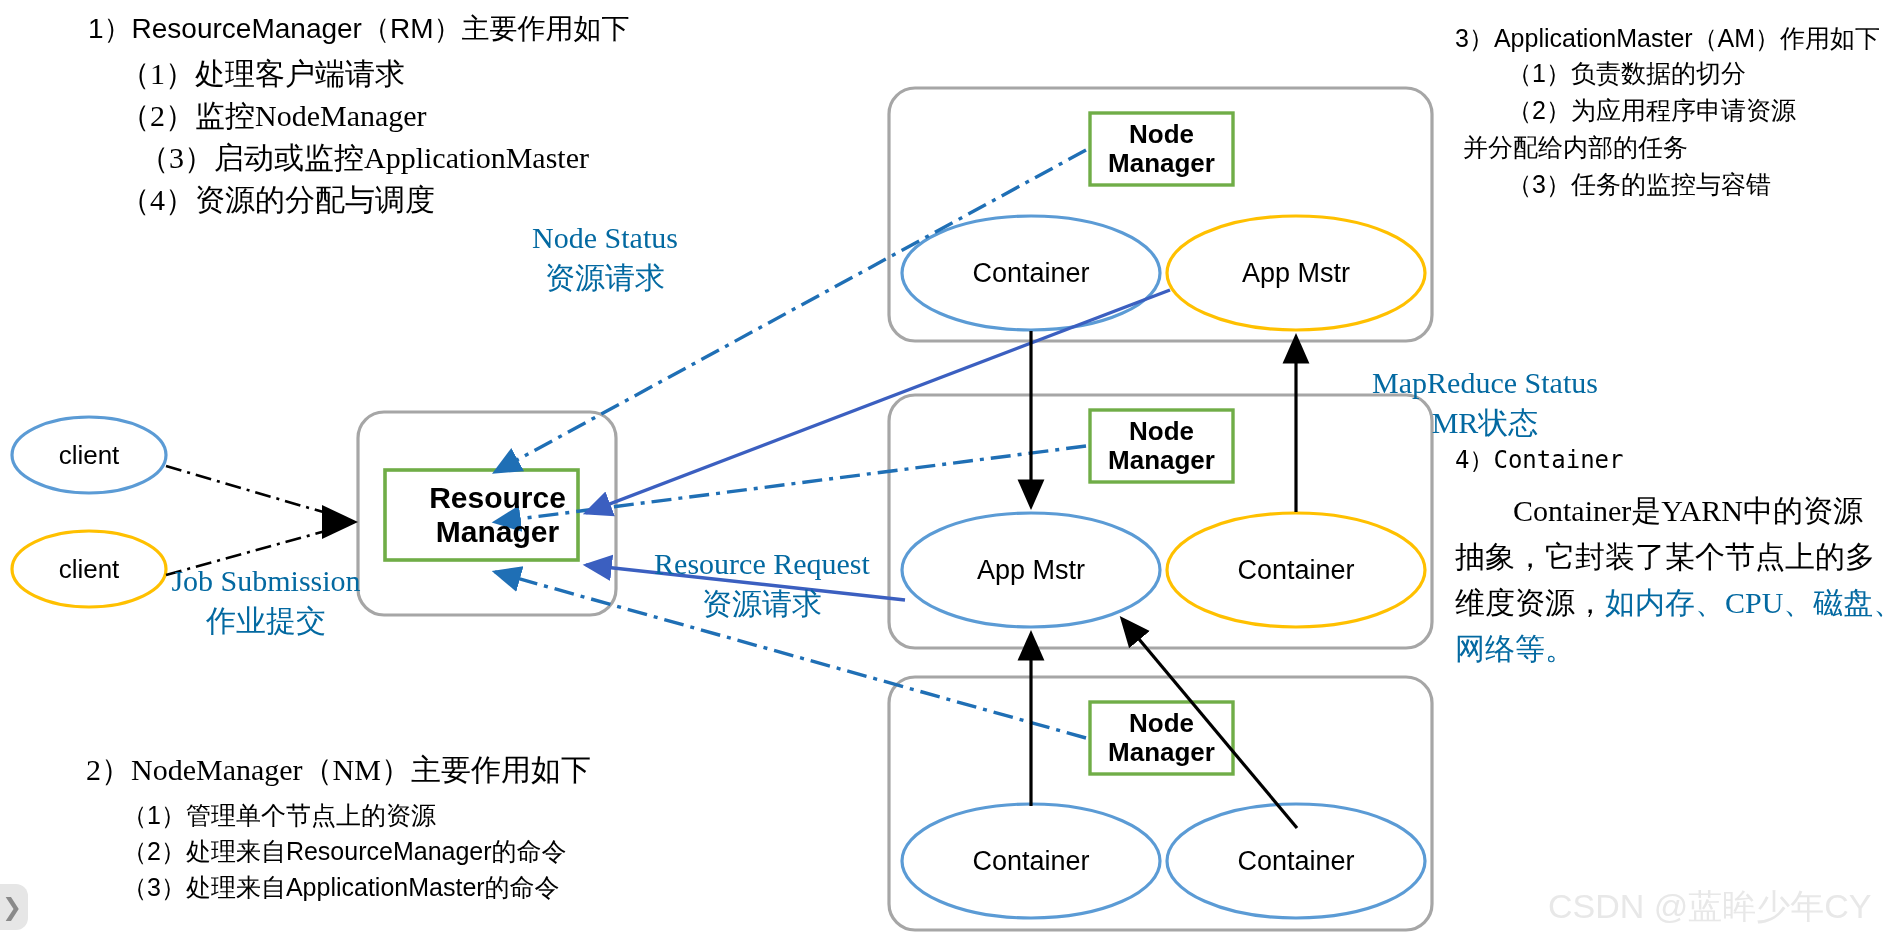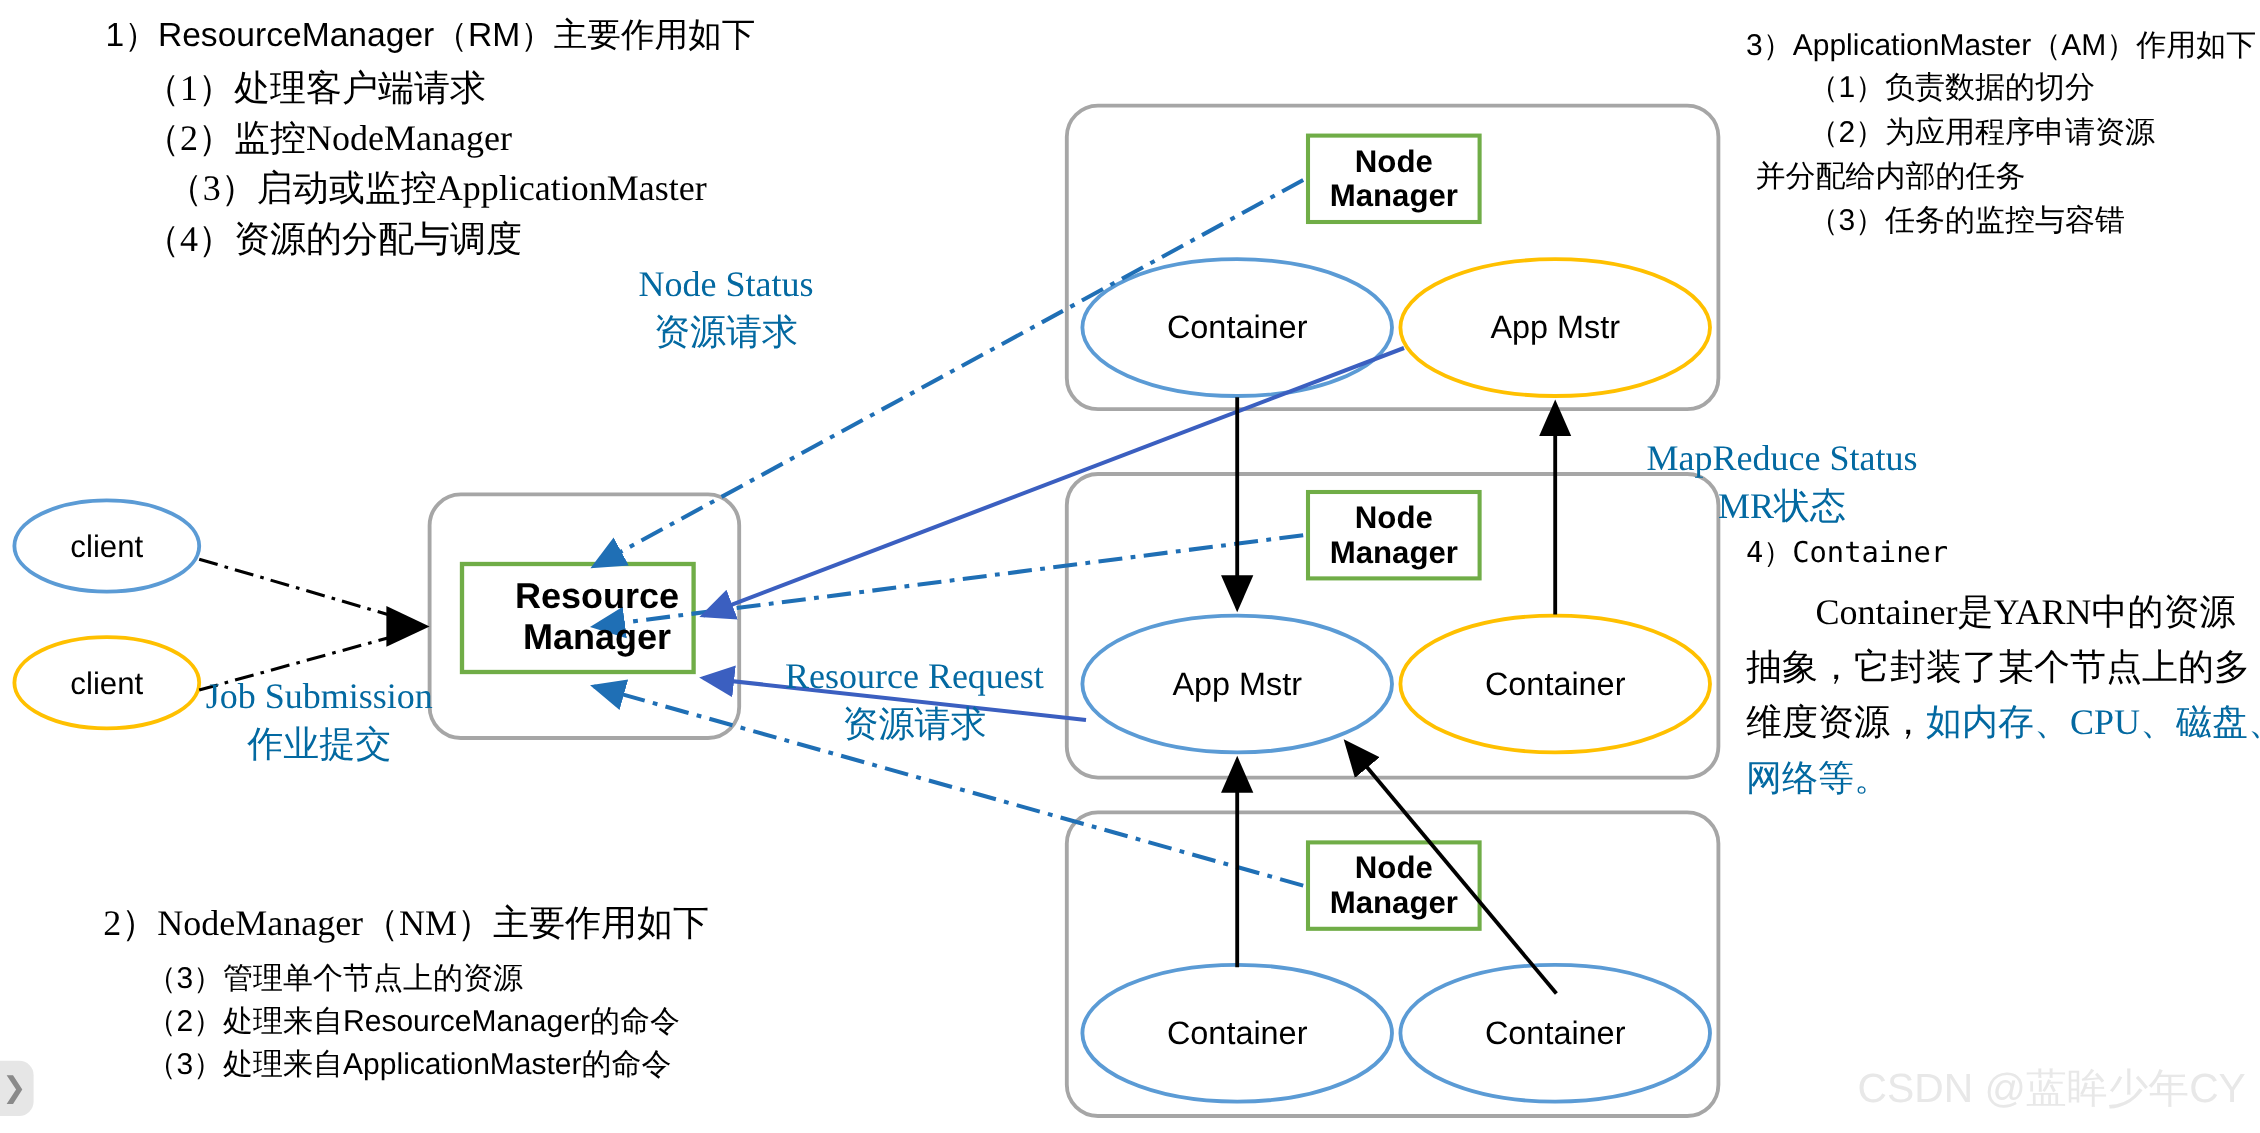--- a/index.html
+++ b/index.html
@@ -117,21 +117,21 @@
   <div class="blk" style="left:88px;top:10px;">
     <div class="line s28">1）ResourceManager（RM）主要作用如下</div>
     <div class="line s26" style="margin-left:32px;margin-top:7px;">（1）处理客户端请求</div>
     <div class="line s26" style="margin-left:32px;margin-top:2px;">（2）监控NodeManager</div>
     <div class="line s26" style="margin-left:51px;margin-top:2px;">（3）启动或监控ApplicationMaster</div>
     <div class="line s26" style="margin-left:32px;margin-top:2px;">（4）资源的分配与调度</div>
   </div>
 
   <div class="blk" style="left:86px;top:750px;">
     <div class="line s26 f-lat">2）NodeManager（NM）主要作用如下</div>
-    <div class="line s25" style="margin-left:36px;margin-top:9px;">（3）管理单个节点上的资源</div>
+    <div class="line s25" style="margin-left:36px;margin-top:9px;">（1）管理单个节点上的资源</div>
     <div class="line s25" style="margin-left:36px;margin-top:3px;">（2）处理来自ResourceManager的命令</div>
     <div class="line s25" style="margin-left:36px;margin-top:3px;">（3）处理来自ApplicationMaster的命令</div>
   </div>
 
   <div class="blk" style="left:1455px;top:22px;width:470px;">
     <div class="line s25 f-lat">3）ApplicationMaster（AM）作用如下</div>
     <div class="line s25" style="margin-left:52px;margin-top:2px;">（1）负责数据的切分</div>
     <div class="line s25" style="margin-left:52px;margin-top:3px;">（2）为应用程序申请资源</div>
     <div class="line s25" style="margin-left:8px;margin-top:4px;">并分配给内部的任务</div>
     <div class="line s25" style="margin-left:52px;margin-top:4px;">（3）任务的监控与容错</div>

